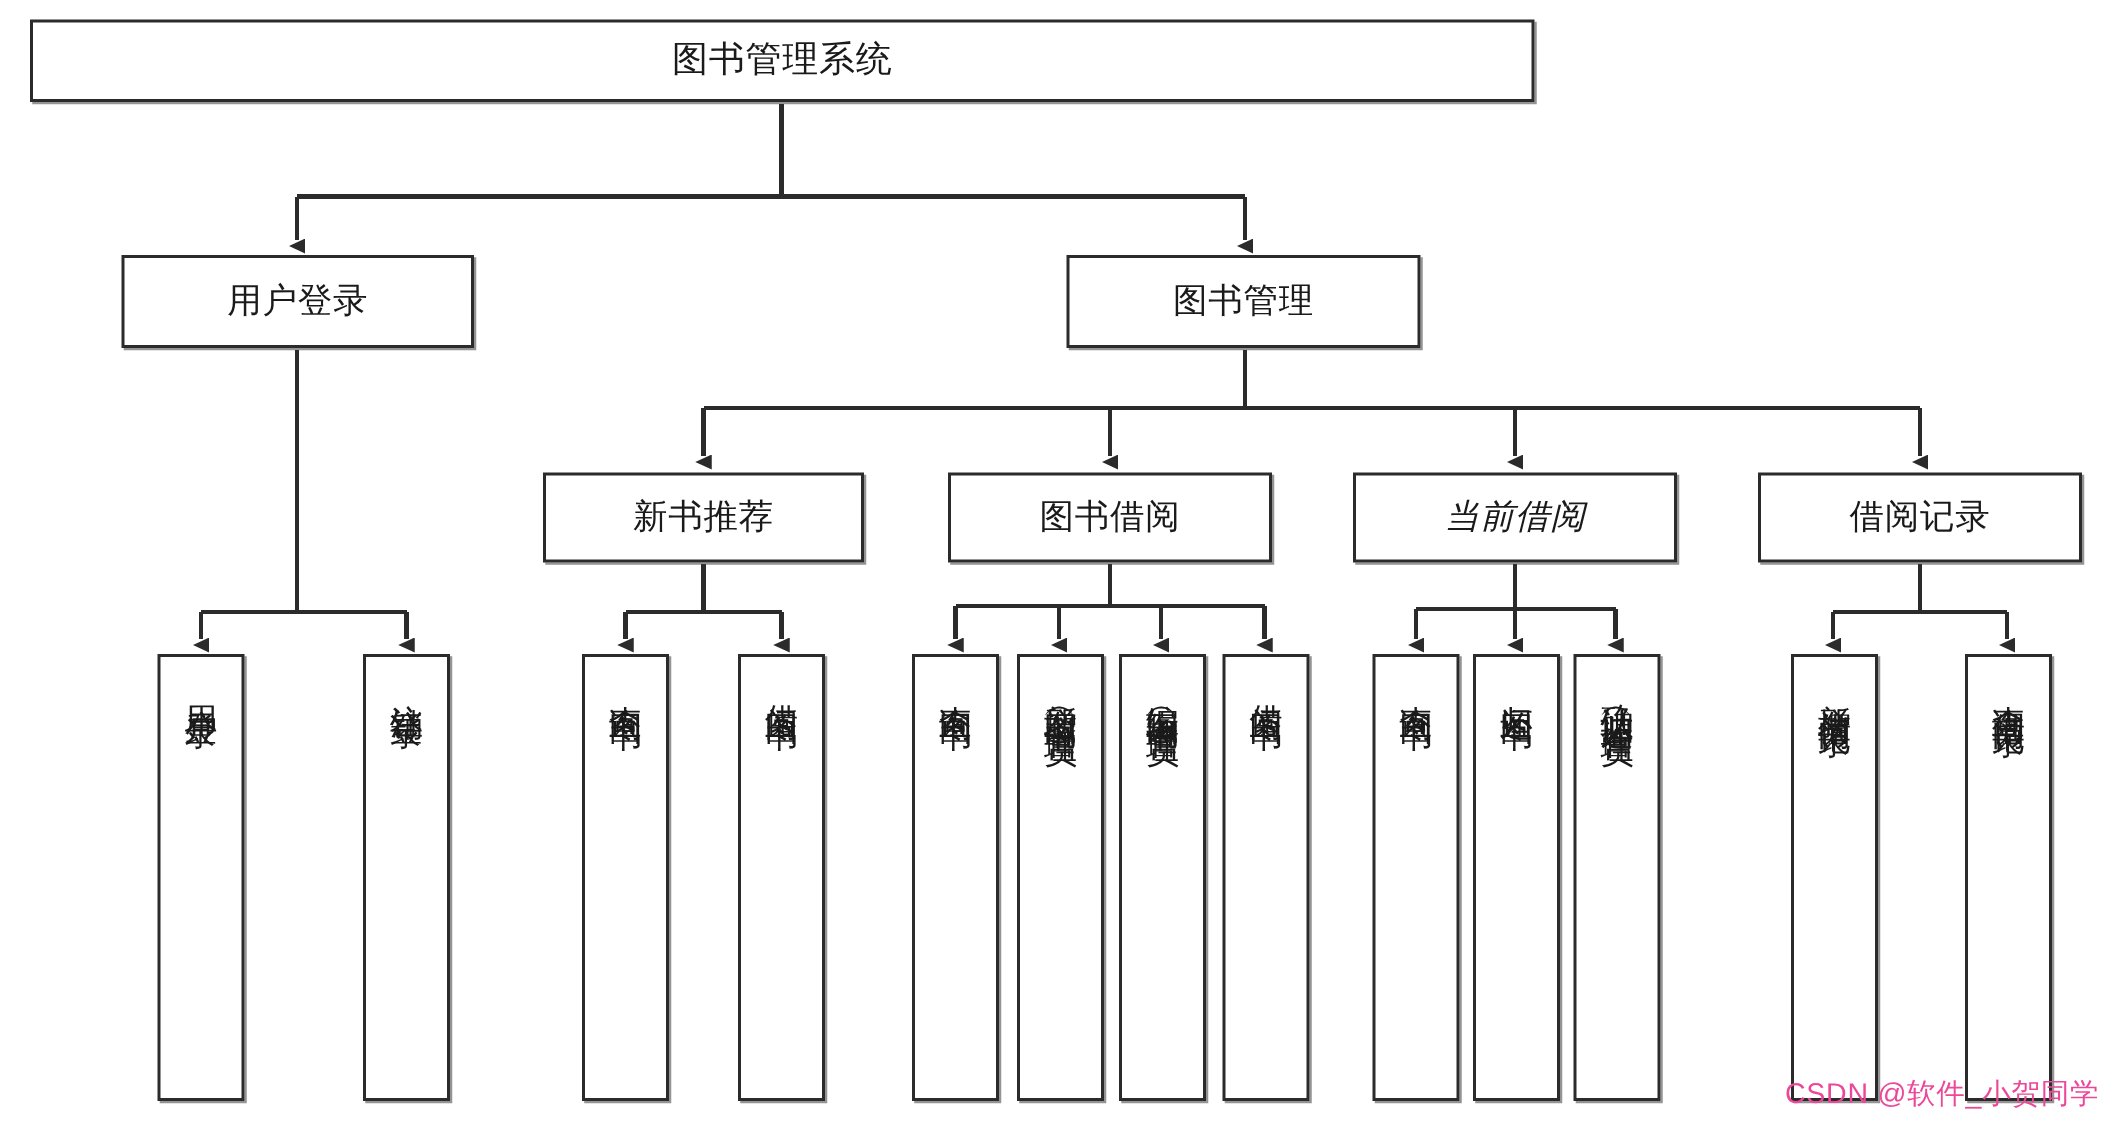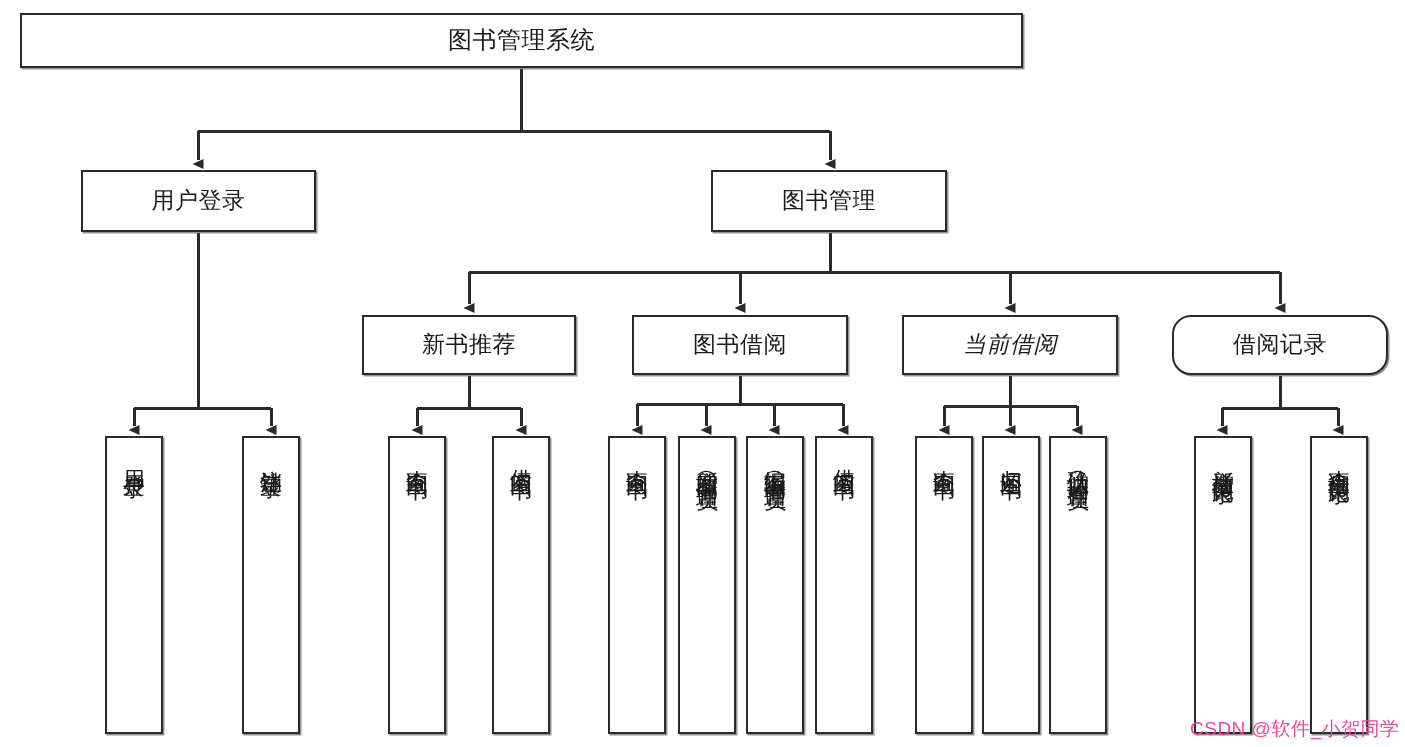--- a/index.html
+++ b/index.html
@@ -145,21 +145,21 @@
   </div>
 
   <div class="node h" style="left:362px; top:315px; width:214px; height:60px;">
     <span class="node-label">新书推荐</span>
   </div>
 
   <div class="node h" style="left:902px; top:315px; width:216px; height:60px;font-style:italic;">
     <span class="node-label">当前借阅</span>
   </div>
 
-  <div class="node h" style="left:1172px; top:315px; width:216px; height:60px;border-radius:19px;">
+  <div class="node h" style="left:1172px; top:315px; width:216px; height:60px;">
     <span class="node-label">借阅记录</span>
   </div>
 
   <div class="node v" style="left:105px; top:436px; width:58px; height:298px;">
     <span class="node-label">用户登录</span>
   </div>
 
   <div class="node v" style="left:242px; top:436px; width:58px; height:298px;">
     <span class="node-label">注销登录</span>
   </div>

